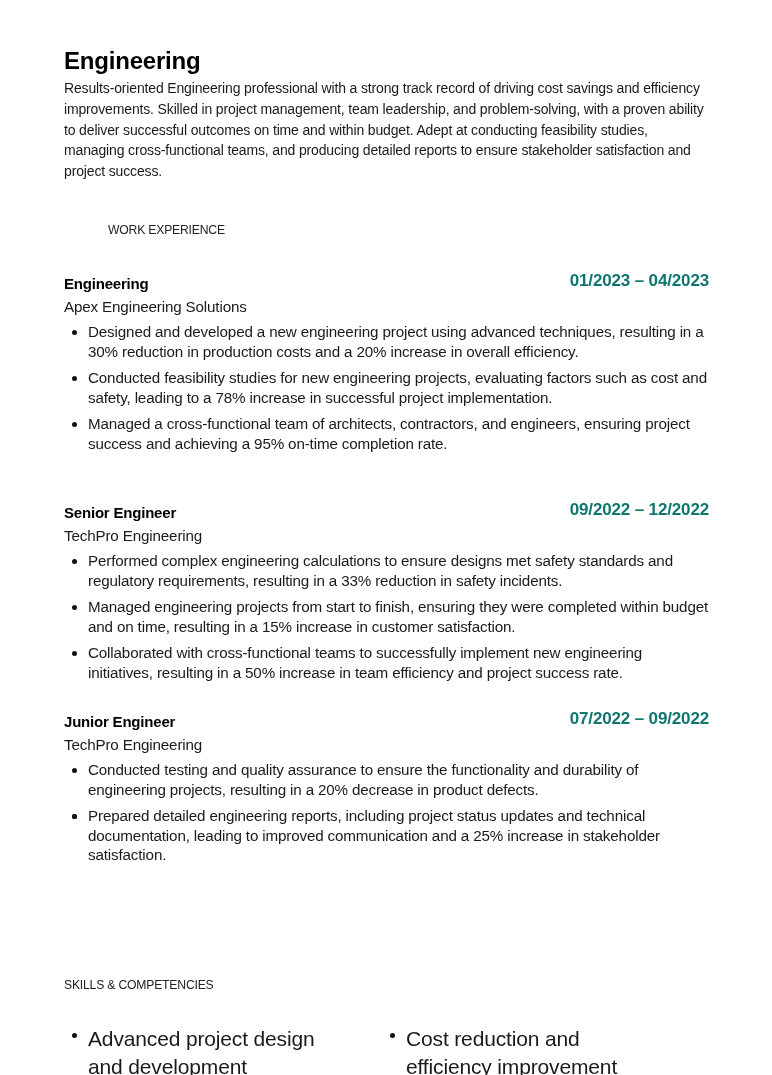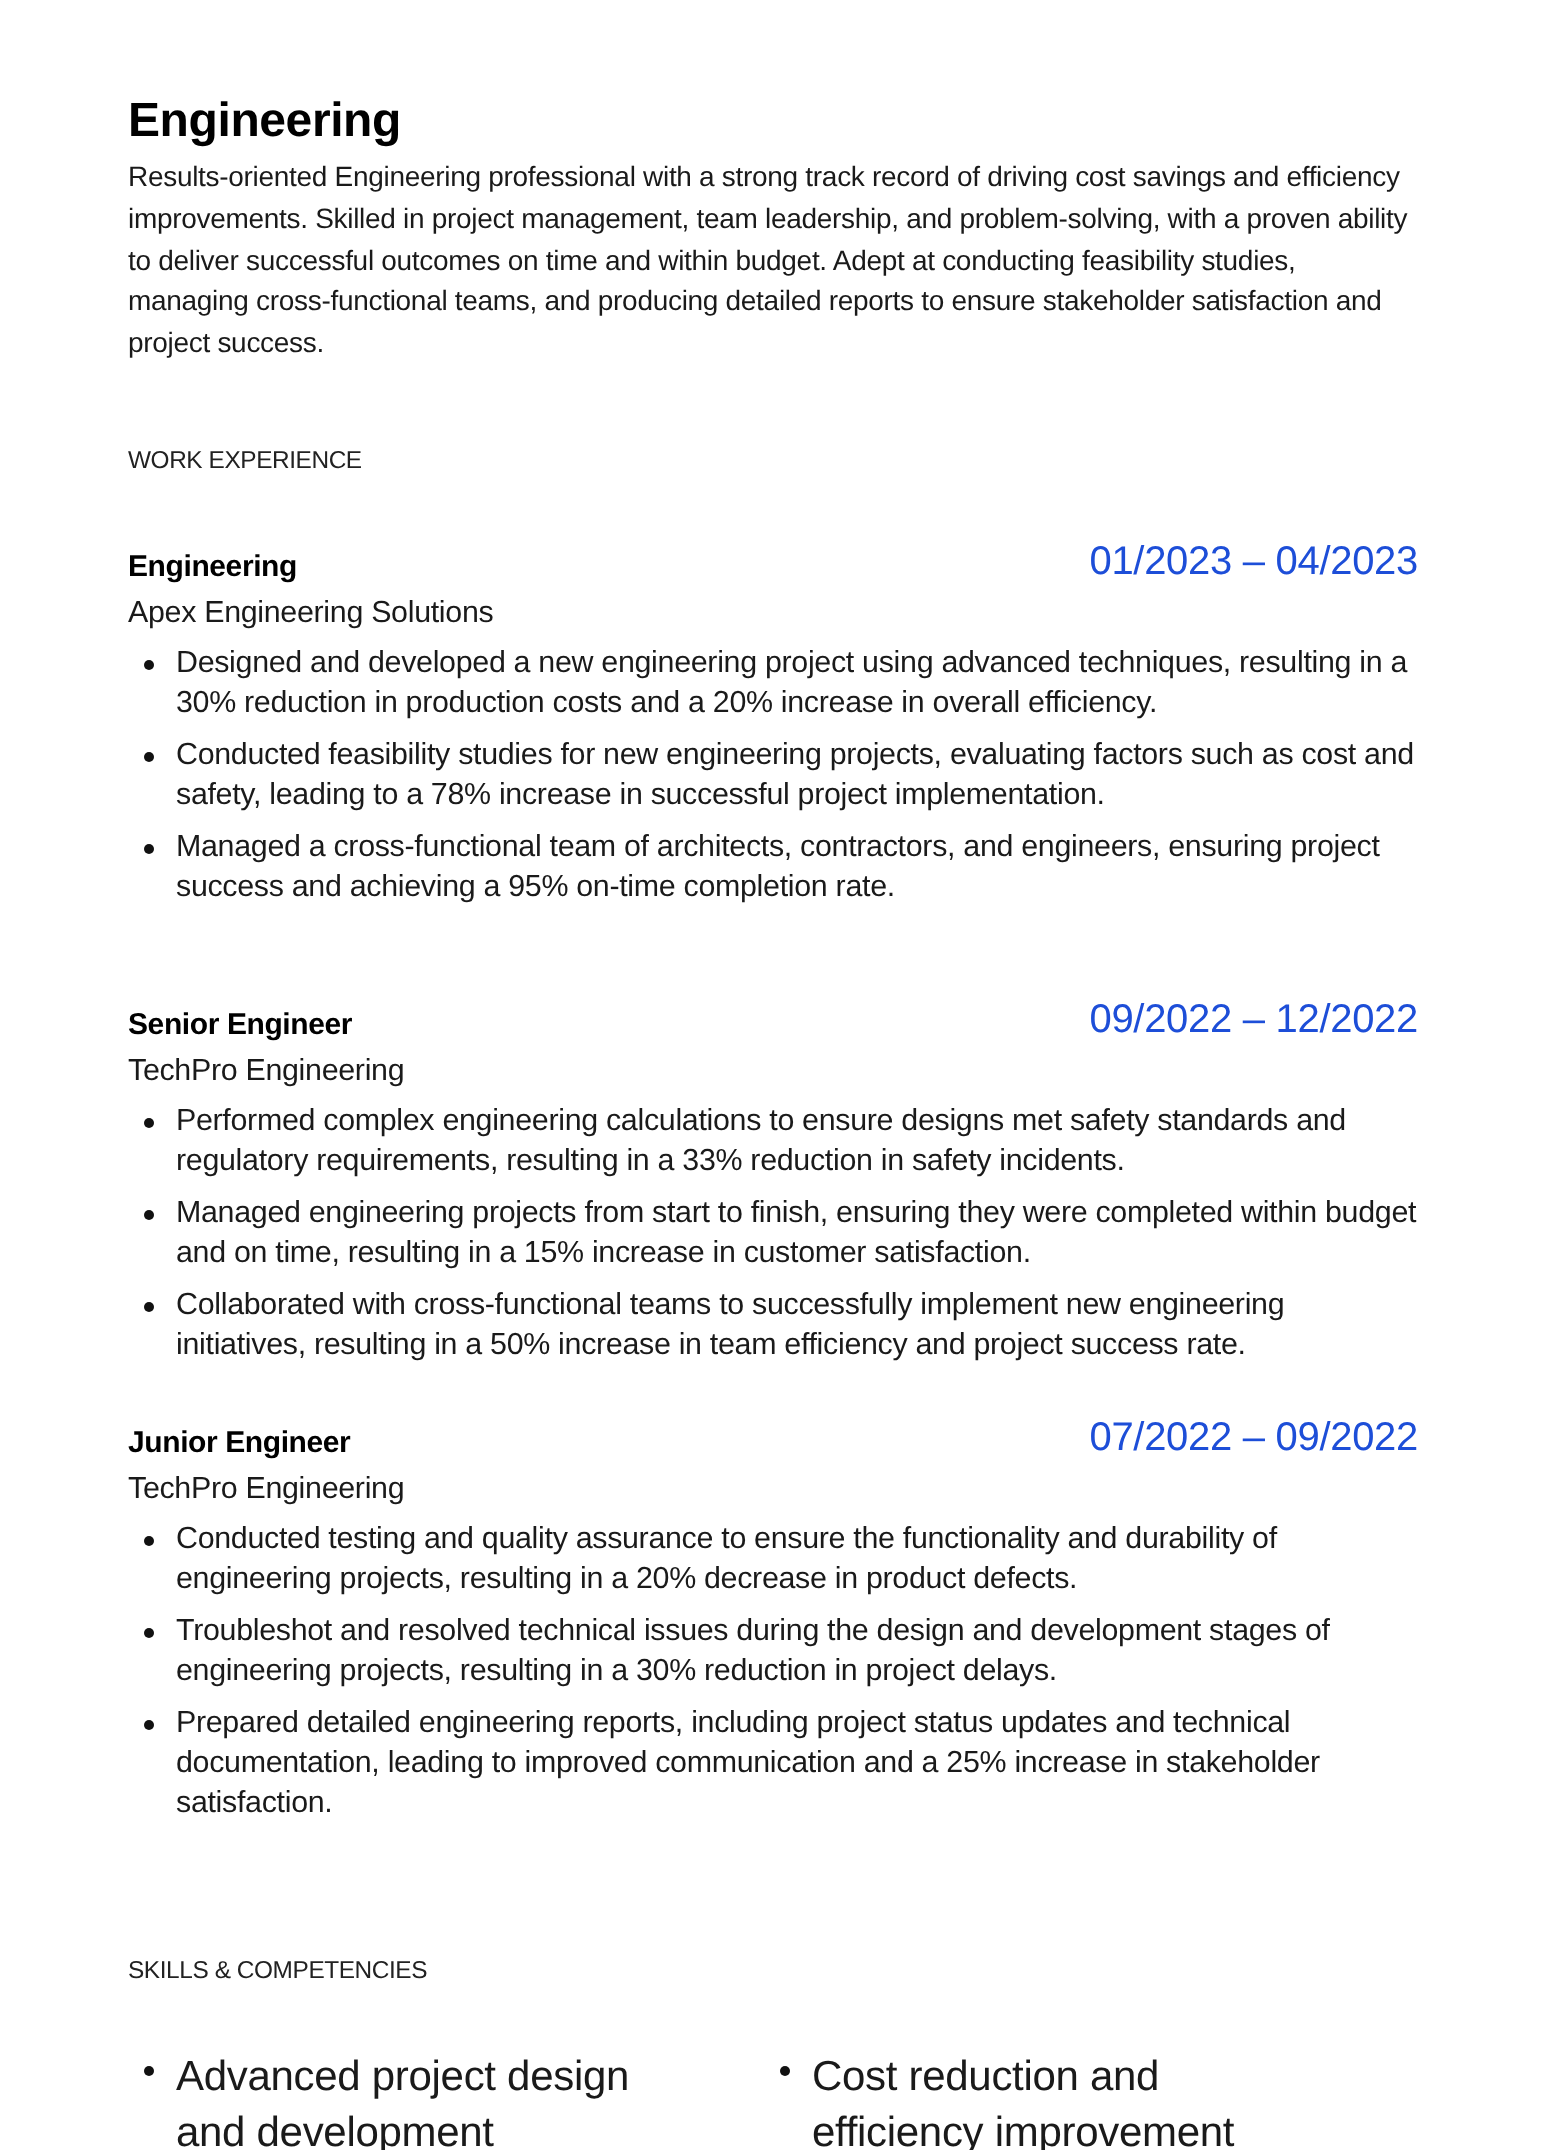--- a/index.html
+++ b/index.html
@@ -24,22 +24,23 @@
       white-space: nowrap;
     }
     .job { position: absolute; left: 0; width: 645px; }
     .job-title {
       position: absolute; left: 0; top: 0;
       font-size: 15px; font-weight: bold; color: #000; line-height: 20px;
       letter-spacing: -0.2px; white-space: nowrap;
     }
     .job-dates {
       position: absolute; right: 0; top: -3px;
-      font-size: 20px; color: #1d4ed8; line-height: 20px; letter-spacing: -0.15px;
+      font-size: 17px; color: #0f766e; line-height: 20px; letter-spacing: -0.15px;
       white-space: nowrap;
+      font-weight: bold;
     }
     .job-company {
       position: absolute; left: 0; top: 23px;
       font-size: 15.2px; color: #1a1a1a; line-height: 20px; letter-spacing: -0.15px;
       white-space: nowrap;
       text-align: right;
     }
     .bullets {
       position: absolute; left: 0; top: 48px; width: 645px;
       margin: 0; padding: 0; list-style: none;
@@ -68,21 +69,21 @@
     }
   </style>
 </head>
 <body>
 
 <div class="page">
 
   <div class="name">Engineering</div>
   <div class="summary">Results-oriented Engineering professional with a strong track record of driving cost savings and efficiency improvements. Skilled in project management, team leadership, and problem-solving, with a proven ability to deliver successful outcomes on time and within budget. Adept at conducting feasibility studies, managing cross-functional teams, and producing detailed reports to ensure stakeholder satisfaction and project success.</div>
 
-  <div class="section-heading" style="top:222px;">WORK EXPERIENCE</div>
+  <div class="section-heading" style="top:222px;margin-left:44px;">WORK EXPERIENCE</div>
 
   <div class="job" style="top:274px;">
     <div class="job-title">Engineering</div>
     <div class="job-dates">01/2023 – 04/2023</div>
     <div class="job-company">Apex Engineering Solutions</div>
     <ul class="bullets">
       <li><span class="dot"></span><span>Designed and developed a new engineering project using advanced techniques, resulting in a 30% reduction in production costs and a 20% increase in overall efficiency.</span></li>
       <li><span class="dot"></span><span>Conducted feasibility studies for new engineering projects, evaluating factors such as cost and safety, leading to a 78% increase in successful project implementation.</span></li>
       <li><span class="dot"></span><span>Managed a cross-functional team of architects, contractors, and engineers, ensuring project success and achieving a 95% on-time completion rate.</span></li>
     </ul>
@@ -98,21 +99,21 @@
       <li><span class="dot"></span><span>Collaborated with cross-functional teams to successfully implement new engineering initiatives, resulting in a 50% increase in team efficiency and project success rate.</span></li>
     </ul>
   </div>
 
   <div class="job" style="top:712px;">
     <div class="job-title">Junior Engineer</div>
     <div class="job-dates">07/2022 – 09/2022</div>
     <div class="job-company">TechPro Engineering</div>
     <ul class="bullets">
       <li><span class="dot"></span><span>Conducted testing and quality assurance to ensure the functionality and durability of engineering projects, resulting in a 20% decrease in product defects.</span></li>
-      <li><span class="dot"></span><span>Troubleshot and resolved technical issues during the design and development stages of engineering projects, resulting in a 30% reduction in project delays.</span></li>
+      <li><span class="dot"></span></li>
       <li><span class="dot"></span><span>Prepared detailed engineering reports, including project status updates and technical documentation, leading to improved communication and a 25% increase in stakeholder satisfaction.</span></li>
     </ul>
   </div>
 
   <div class="section-heading" style="top:977px;">SKILLS &amp; COMPETENCIES</div>
 
   <div class="skills">
     <div class="skill"><span class="dot"></span><span>Advanced project design and development</span></div>
     <div class="skill"><span class="dot"></span><span>Cost reduction and efficiency improvement</span></div>
   </div>

